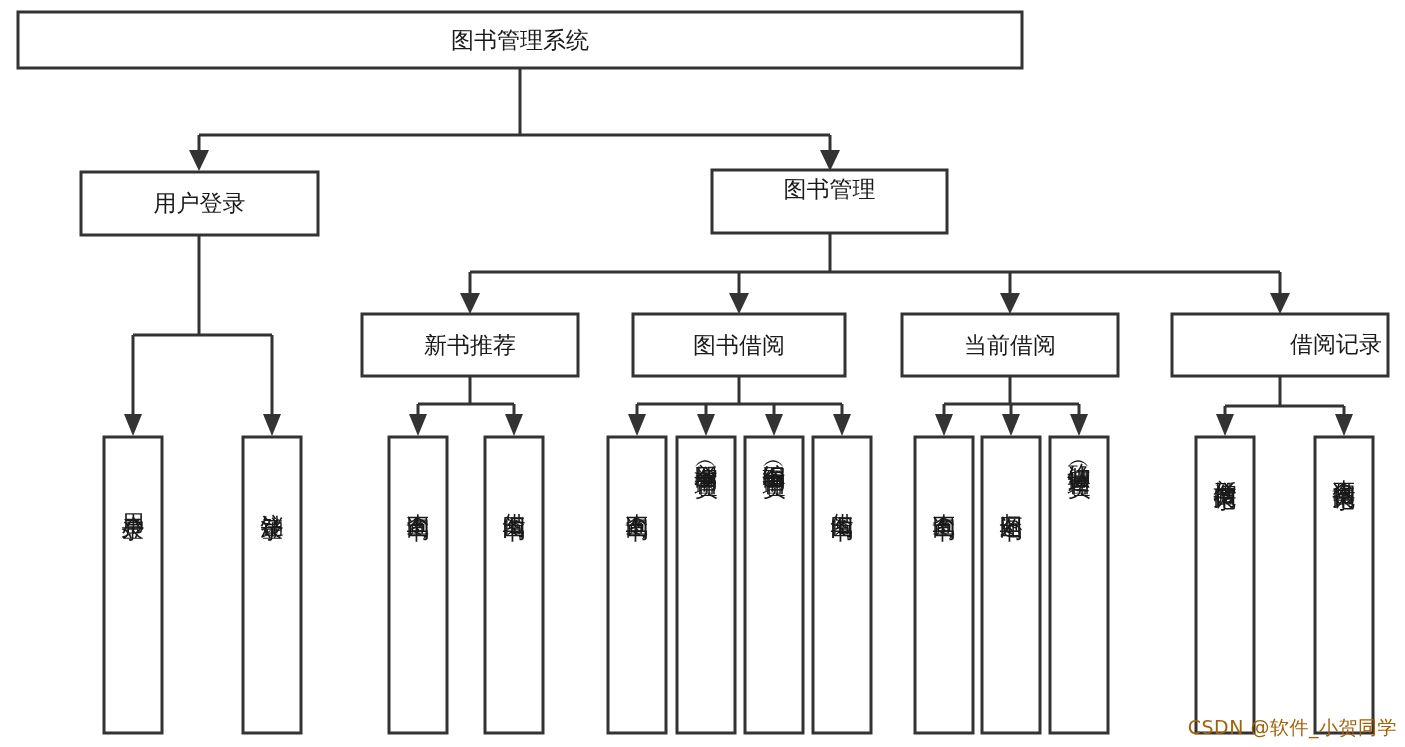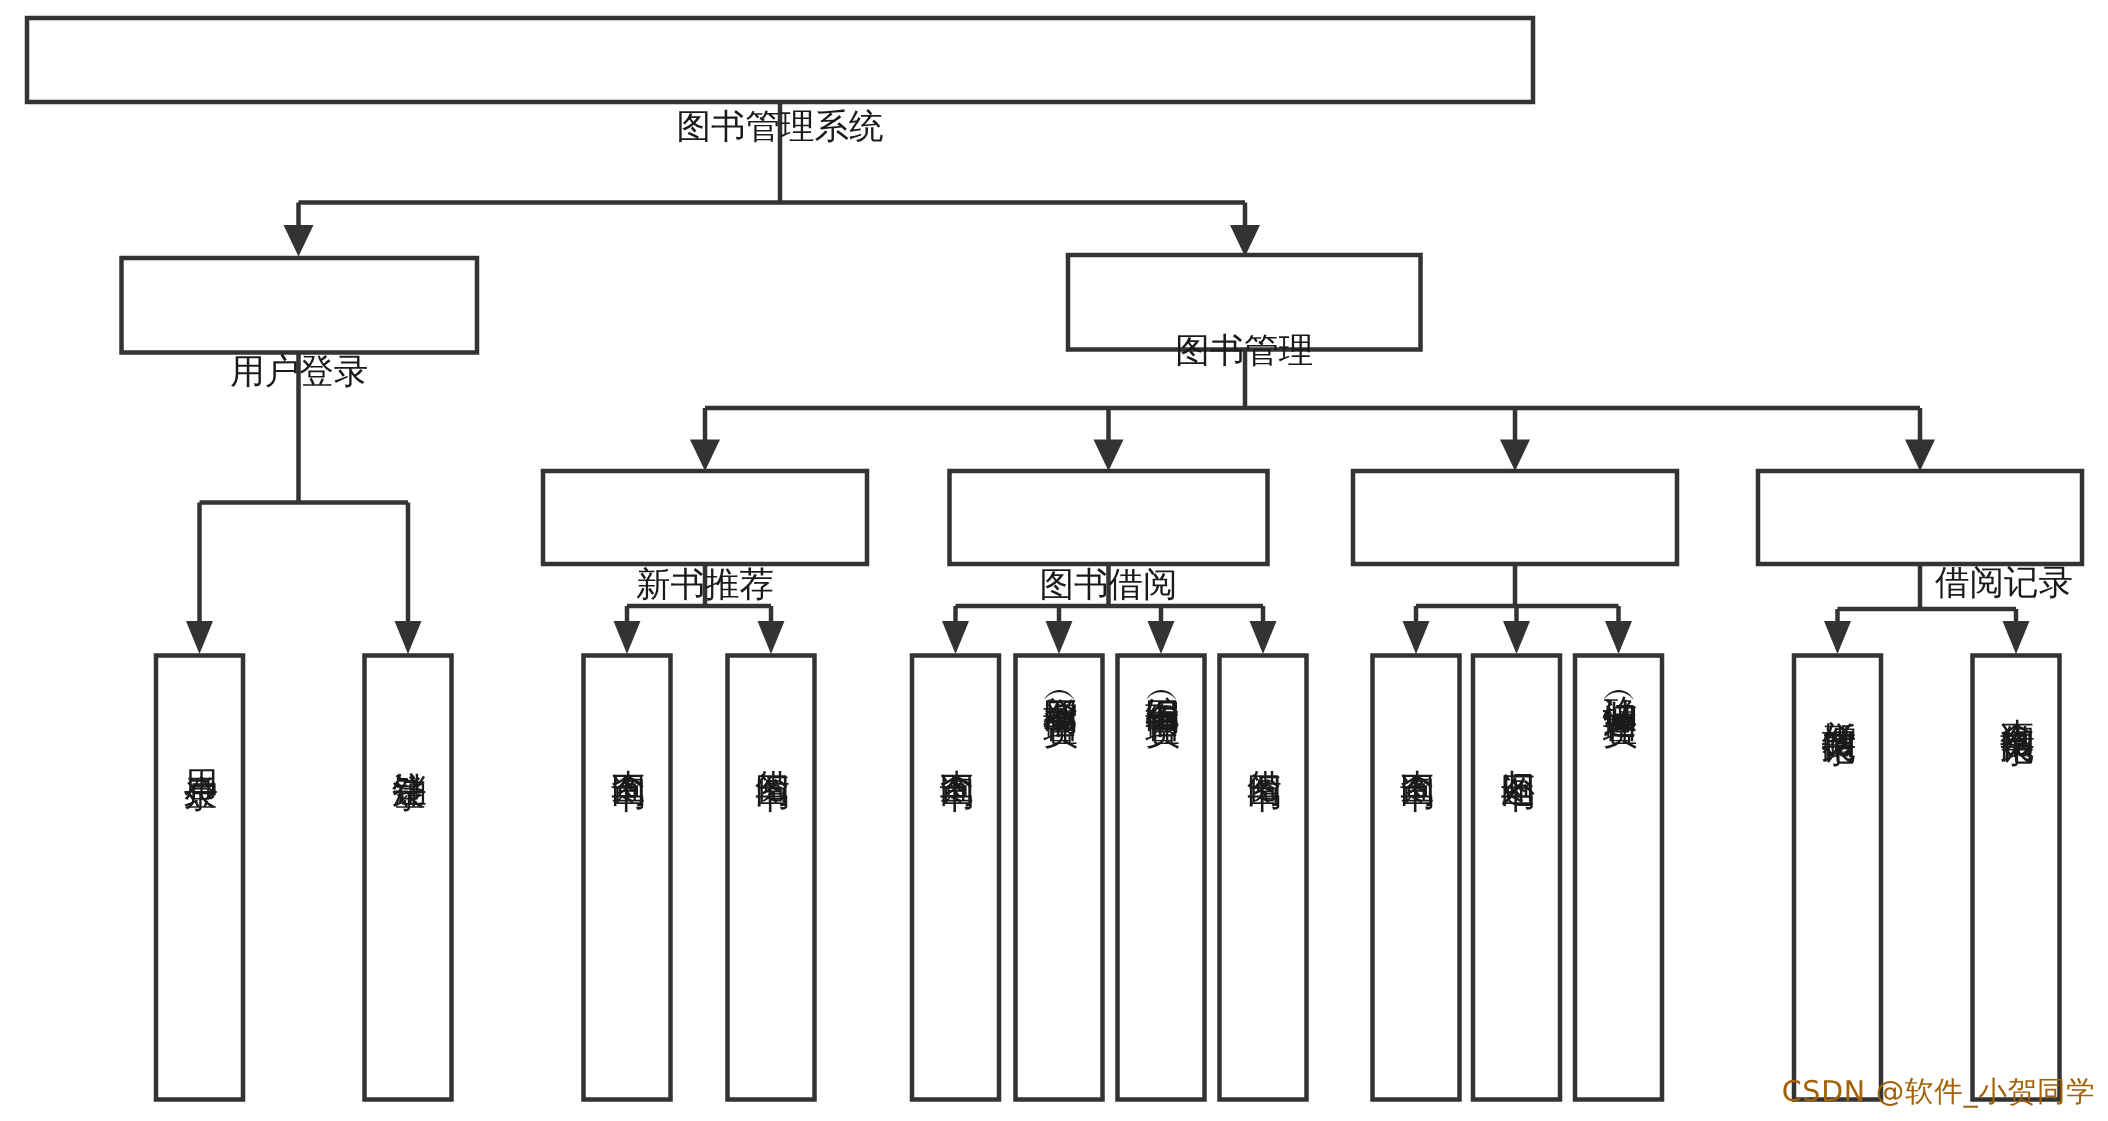--- a/index.html
+++ b/index.html
@@ -58,21 +58,20 @@
     letter-spacing: 2px;
     white-space: nowrap;
   }
   .horiz-text-wrap {
     position: absolute;
     display: flex;
     align-items: center;
     justify-content: center;
     box-sizing: border-box;
     pointer-events: none;
-    margin-top: 44px;
   }
   .horiz-text {
     font-family: "DejaVu Sans", "Liberation Sans", sans-serif;
     font-size: 23px;
     color: #1a1a1a;
     white-space: nowrap;
   }
   .watermark {
     position: absolute;
     right: 8px;
@@ -196,20 +195,23 @@
   </div>
   <div class="horiz-text-wrap" style="left:712px; top:158px; width:235px; height:63px;">
     <span class="horiz-text">图书管理</span>
   </div>
   <div class="horiz-text-wrap" style="left:362px; top:314px; width:216px; height:62px;">
     <span class="horiz-text">新书推荐</span>
   </div>
   <div class="horiz-text-wrap" style="left:633px; top:314px; width:212px; height:62px;">
     <span class="horiz-text">图书借阅</span>
   </div>
+  <div class="horiz-text-wrap" style="left:902px; top:314px; width:216px; height:62px;">
+    <span class="horiz-text">当前借阅</span>
+  </div>
   <div class="horiz-text-wrap" style="left:1228px; top:314px; width:216px; height:60px;">
     <span class="horiz-text">借阅记录</span>
   </div>
 
   <div class="vert-text-wrap" style="left:104px; top:437px; width:58px; height:296px; padding-top:58px;">
     <span class="vert-text">用户登录</span>
   </div>
   <div class="vert-text-wrap" style="left:243px; top:437px; width:58px; height:296px; padding-top:58px;">
     <span class="vert-text">注销登录</span>
   </div>

